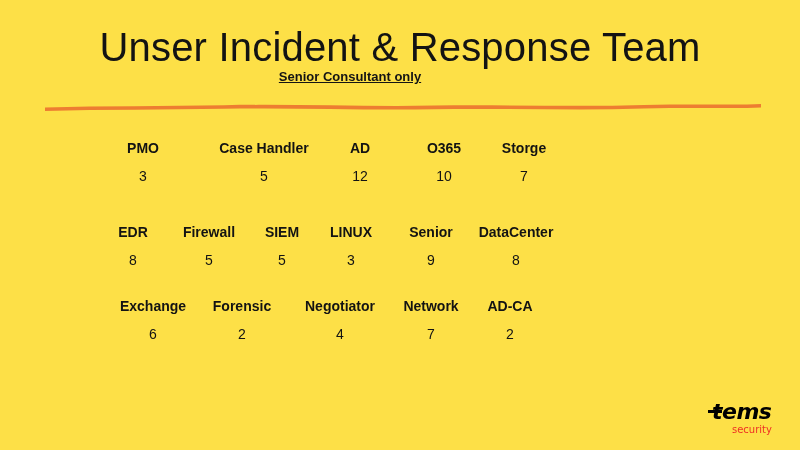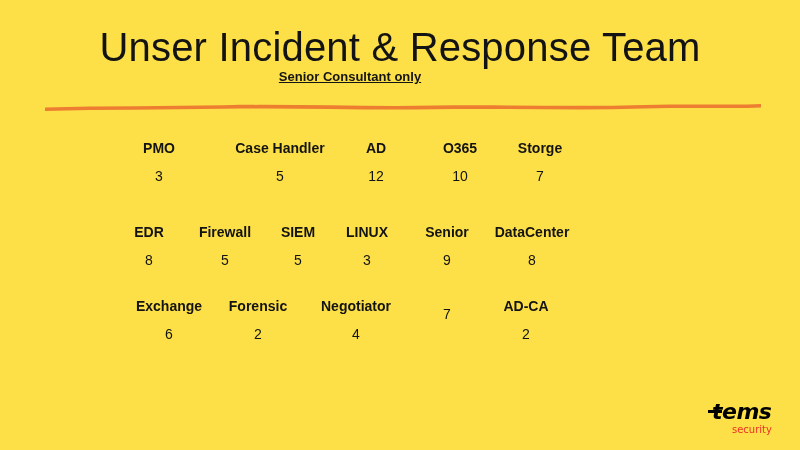--- a/index.html
+++ b/index.html
@@ -53,21 +53,21 @@
     left: 44px;
     top: 97px;
     width: 718px;
     height: 16px;
   }
   .divider svg { display: block; width: 718px; height: 16px; }
 
   
   .row {
     position: absolute;
-    left: 16px;
+    left: 0;
     width: 703px;
     height: 52px;
   }
   .row-1 { top: 138px; }
   .row-2 { top: 222px; }
   .row-3 { top: 296px; }
 
   .cell {
     position: absolute;
     top: 0;
@@ -205,20 +205,21 @@
     </div>
     <div class="cell" style="left:182px;width:120px;">
       <span class="label">Forensic</span>
       <span class="count">2</span>
     </div>
     <div class="cell" style="left:270px;width:140px;">
       <span class="label">Negotiator</span>
       <span class="count">4</span>
     </div>
     <div class="cell" style="left:371px;width:120px;">
+      <span class="label">Network</span>
       <span class="count">7</span>
     </div>
     <div class="cell" style="left:450px;width:120px;">
       <span class="label">AD-CA</span>
       <span class="count">2</span>
     </div>
   </div>
 
   <div class="logo">
     <span class="logo-bar"></span>

